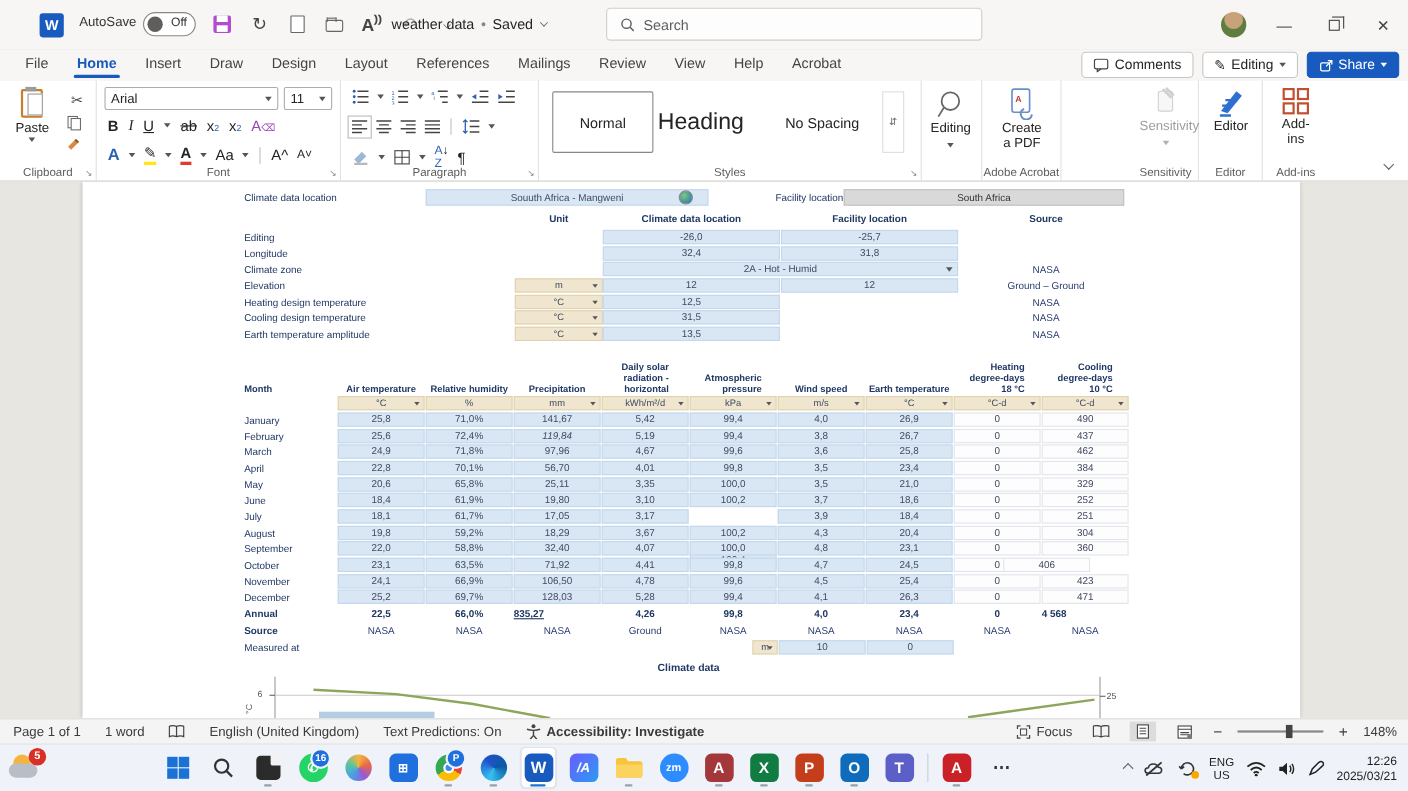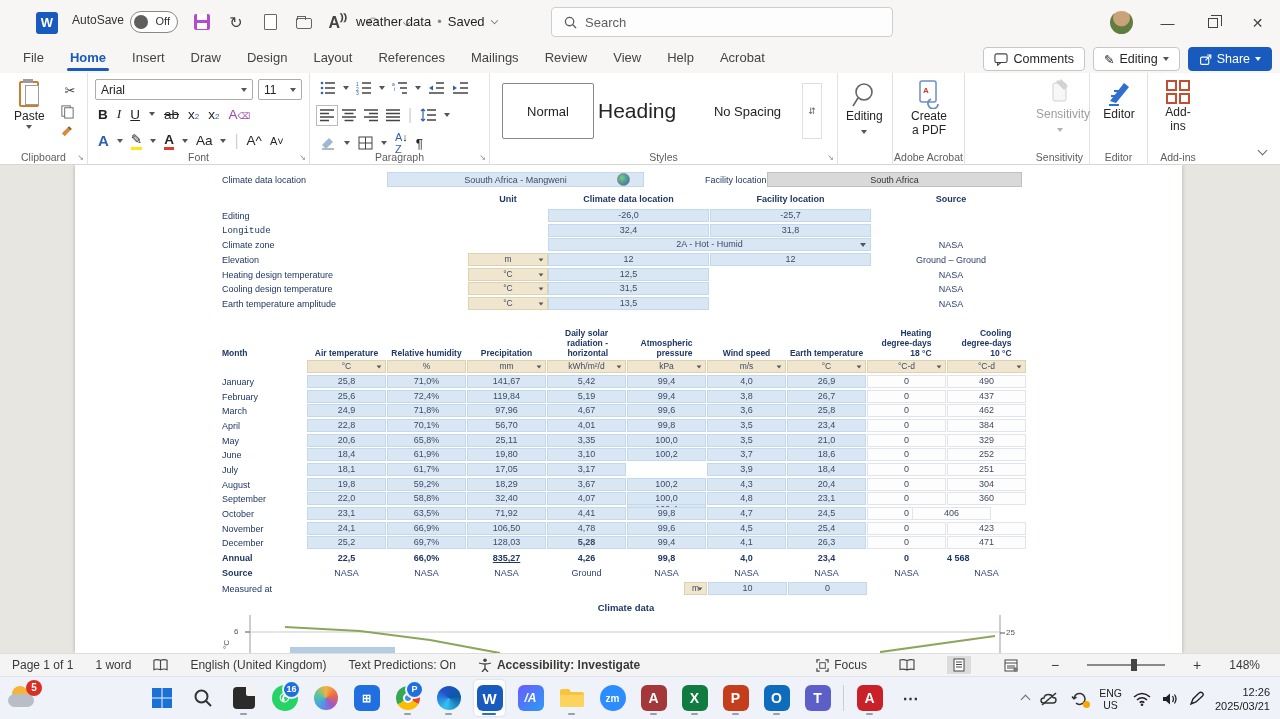--- a/index.html
+++ b/index.html
@@ -73,21 +73,21 @@
 .cellw { position:absolute; background:#fdfdfd; border:1px solid #e1e4ea; text-align:center; font-size:9px; color:#404a63; line-height:11px; height:13px; }
 .cellu { position:absolute; background:#f0e6cf; border:1px solid #e0d2ae; text-align:center; font-size:8.5px; color:#404a63; line-height:11px; height:13px; }
 .cellu .dda { position:absolute; right:3px; top:4px; border-top-color:#555; transform:scale(.8); }
 .hdrc { font-weight:bold; color:#1f3864; font-size:8.5px; line-height:10px; text-align:right; white-space:pre-line; }
 .srcv { position:absolute; text-align:center; font-size:9px; color:#2c3e70; }
 .glob { position:absolute; width:13px; height:13px; border-radius:50%; background:radial-gradient(circle at 35% 35%,#7ec97e,#1c6fb8); border:1px solid #888; }
 
 
 .statusbar { position:absolute; left:0; top:653px; width:1280px; height:23px; background:#f4f4f4; border-top:1px solid #dedede; font-size:12px; color:#3b3a39; }
 .sb-l { position:absolute; left:12px; top:0; height:22px; display:flex; gap:22px; align-items:center; }
-.sb-r { position:absolute; right:20px; top:0; height:22px; display:flex; gap:28px; align-items:center; }
+.sb-r { position:absolute; right:10px; top:0; height:22px; display:flex; gap:14px; align-items:center; }
 .viewic { width:24px; height:18px; display:flex; align-items:center; justify-content:center; }
 .viewic.sel { background:#dcdcdc; }
 .zoomtrack { width:78px; height:2px; background:#8a8886; position:relative; }
 .zoomhandle { position:absolute; left:44px; top:-5px; width:6px; height:12px; background:#444; }
 
 
 .taskbar { position:absolute; left:0; top:676px; width:1280px; height:43px; background:#eff3f9; border-top:1px solid #dfe4ea; }
 .weather { position:absolute; left:6px; top:5px; width:54px; height:34px; }
 .sun { position:absolute; left:6px; top:4px; width:16px; height:16px; border-radius:50%; background:#f6b43c; }
 .cloudg { position:absolute; left:2px; top:12px; width:26px; height:13px; border-radius:8px; background:#b9bec6; }
@@ -408,21 +408,21 @@
         <div class="glob" style="left: 397px; top: 1px;"></div>
         <div class="lbl" style="left: 485px; top: 3px;">Facility location</div>
         <div style="position: absolute; left: 547px; top: 0px; width: 255px; height: 15px; background: rgb(217, 217, 217); border: 1px solid rgb(192, 192, 192); text-align: center; font-size: 9px; line-height: 14px; color: rgb(51, 51, 51);">South Africa</div>
         <div style="position: absolute; top: 22px; font-weight: bold; font-size: 9px; text-align: center; color: rgb(31, 56, 100); left: 248px; width: 80px;">Unit</div>
         <div style="position: absolute; top: 22px; font-weight: bold; font-size: 9px; text-align: center; color: rgb(31, 56, 100); left: 328px; width: 161px;">Climate data location</div>
         <div style="position: absolute; top: 22px; font-weight: bold; font-size: 9px; text-align: center; color: rgb(31, 56, 100); left: 490px; width: 161px;">Facility location</div>
         <div style="position: absolute; top: 22px; font-weight: bold; font-size: 9px; text-align: center; color: rgb(31, 56, 100); left: 651px; width: 160px;">Source</div>
         <div class="lbl" style="left: 2px; top: 39px;">Editing</div>
         <div class="cellb" style="left: 328px; top: 37px; width: 161px;">-26,0</div>
         <div class="cellb" style="left: 490px; top: 37px; width: 161px;">-25,7</div>
-        <div class="lbl" style="left: 2px; top: 54px; font-family: Liberation Mono, monospace;">Longitude</div>
+        <div class="lbl" style="left: 2px; top: 54px;">Longitude</div>
         <div class="cellb" style="left: 328px; top: 52px; width: 161px;">32,4</div>
         <div class="cellb" style="left: 490px; top: 52px; width: 161px;">31,8</div>
         <div class="lbl" style="left: 2px; top: 68px;">Climate zone</div>
         <div class="cellb" style="left: 328px; top: 66px; width: 323px;">2A - Hot - Humid<span class="dda" style="position: absolute; right: 4px; top: 4px;"></span></div>
         <div class="srcv" style="left: 651px; top: 68px; width: 160px;">NASA</div>
         <div class="lbl" style="left: 2px; top: 83px;">Elevation</div>
         <div class="cellu" style="left: 248px; top: 81px; width: 80px;">m<span class="dda"></span></div>
         <div class="cellb" style="left: 328px; top: 81px; width: 161px;">12</div>
         <div class="cellb" style="left: 490px; top: 81px; width: 161px;">12</div>
         <div class="srcv" style="left: 651px; top: 83px; width: 160px;">Ground – Ground</div>
@@ -470,21 +470,21 @@
         <div class="cellb" style="left: 247px; top: 203px; width: 79px;">141,67</div>
         <div class="cellb" style="left: 327px; top: 203px; width: 79px;">5,42</div>
         <div class="cellb" style="left: 407px; top: 203px; width: 79px;">99,4</div>
         <div class="cellb" style="left: 487px; top: 203px; width: 79px;">4,0</div>
         <div class="cellb" style="left: 567px; top: 203px; width: 79px;">26,9</div>
         <div class="cellw" style="left: 647px; top: 203px; width: 79px;">0</div>
         <div class="cellw" style="left: 727px; top: 203px; width: 79px;">490</div>
         <div class="lbl" style="left: 2px; top: 220px;">February</div>
         <div class="cellb" style="left: 87px; top: 218px; width: 79px;">25,6</div>
         <div class="cellb" style="left: 167px; top: 218px; width: 79px;">72,4%</div>
-        <div class="cellb" style="left: 247px; top: 218px; width: 79px;">119,84</div>
+        <div class="cellb" style="left: 247px; top: 218px; width: 79px; font-style: italic;">119,84</div>
         <div class="cellb" style="left: 327px; top: 218px; width: 79px;">5,19</div>
         <div class="cellb" style="left: 407px; top: 218px; width: 79px;">99,4</div>
         <div class="cellb" style="left: 487px; top: 218px; width: 79px;">3,8</div>
         <div class="cellb" style="left: 567px; top: 218px; width: 79px;">26,7</div>
         <div class="cellw" style="left: 647px; top: 218px; width: 79px;">0</div>
         <div class="cellw" style="left: 727px; top: 218px; width: 79px;">437</div>
         <div class="lbl" style="left: 2px; top: 234px;">March</div>
         <div class="cellb" style="left: 87px; top: 232px; width: 79px;">24,9</div>
         <div class="cellb" style="left: 167px; top: 232px; width: 79px;">71,8%</div>
         <div class="cellb" style="left: 247px; top: 232px; width: 79px;">97,96</div>
@@ -571,30 +571,30 @@
         <div class="cellb" style="left: 327px; top: 350px; width: 79px;">4,78</div>
         <div class="cellb" style="left: 407px; top: 350px; width: 79px;">99,6</div>
         <div class="cellb" style="left: 487px; top: 350px; width: 79px;">4,5</div>
         <div class="cellb" style="left: 567px; top: 350px; width: 79px;">25,4</div>
         <div class="cellw" style="left: 647px; top: 350px; width: 79px;">0</div>
         <div class="cellw" style="left: 727px; top: 350px; width: 79px;">423</div>
         <div class="lbl" style="left: 2px; top: 366px;">December</div>
         <div class="cellb" style="left: 87px; top: 364px; width: 79px;">25,2</div>
         <div class="cellb" style="left: 167px; top: 364px; width: 79px;">69,7%</div>
         <div class="cellb" style="left: 247px; top: 364px; width: 79px;">128,03</div>
-        <div class="cellb" style="left: 327px; top: 364px; width: 79px; font-weight: bold;">5,28</div>
+        <div class="cellb" style="left: 327px; top: 364px; width: 79px;">5,28</div>
         <div class="cellb" style="left: 407px; top: 364px; width: 79px;">99,4</div>
         <div class="cellb" style="left: 487px; top: 364px; width: 79px;">4,1</div>
         <div class="cellb" style="left: 567px; top: 364px; width: 79px;">26,3</div>
         <div class="cellw" style="left: 647px; top: 364px; width: 79px;">0</div>
         <div class="cellw" style="left: 727px; top: 364px; width: 79px;">471</div>
         <div class="lbl" style="left: 2px; top: 381px; font-weight: bold;">Annual</div>
         <div style="position: absolute; left: 87px; top: 381px; width: 79px; text-align: center; font-weight: bold; font-size: 9px; color: rgb(31, 56, 100);">22,5</div>
         <div style="position: absolute; left: 167px; top: 381px; width: 79px; text-align: center; font-weight: bold; font-size: 9px; color: rgb(31, 56, 100);">66,0%</div>
-        <div style="position: absolute; left: 247px; top: 381px; width: 79px; text-align: center; font-weight: bold; font-size: 9px; color: rgb(31, 56, 100); text-decoration: underline;">835,27</div>
+        <div style="position: absolute; left: 247px; top: 381px; width: 79px; text-align: left; font-weight: bold; font-size: 9px; color: rgb(31, 56, 100); text-decoration: underline;">835,27</div>
         <div style="position: absolute; left: 327px; top: 381px; width: 79px; text-align: center; font-weight: bold; font-size: 9px; color: rgb(31, 56, 100);">4,26</div>
         <div style="position: absolute; left: 407px; top: 381px; width: 79px; text-align: center; font-weight: bold; font-size: 9px; color: rgb(31, 56, 100);">99,8</div>
         <div style="position: absolute; left: 487px; top: 381px; width: 79px; text-align: center; font-weight: bold; font-size: 9px; color: rgb(31, 56, 100);">4,0</div>
         <div style="position: absolute; left: 567px; top: 381px; width: 79px; text-align: center; font-weight: bold; font-size: 9px; color: rgb(31, 56, 100);">23,4</div>
         <div style="position: absolute; left: 647px; top: 381px; width: 79px; text-align: center; font-weight: bold; font-size: 9px; color: rgb(31, 56, 100);">0</div>
         <div style="position: absolute; left: 727px; top: 381px; width: 79px; font-weight: bold; font-size: 9px; color: rgb(31, 56, 100);">4 568</div>
         <div class="lbl" style="left: 2px; top: 396px; font-weight: bold;">Source</div>
         <div class="srcv" style="left: 87px; top: 396px; width: 79px;">NASA</div>
         <div class="srcv" style="left: 167px; top: 396px; width: 79px;">NASA</div>
         <div class="srcv" style="left: 247px; top: 396px; width: 79px;">NASA</div>

